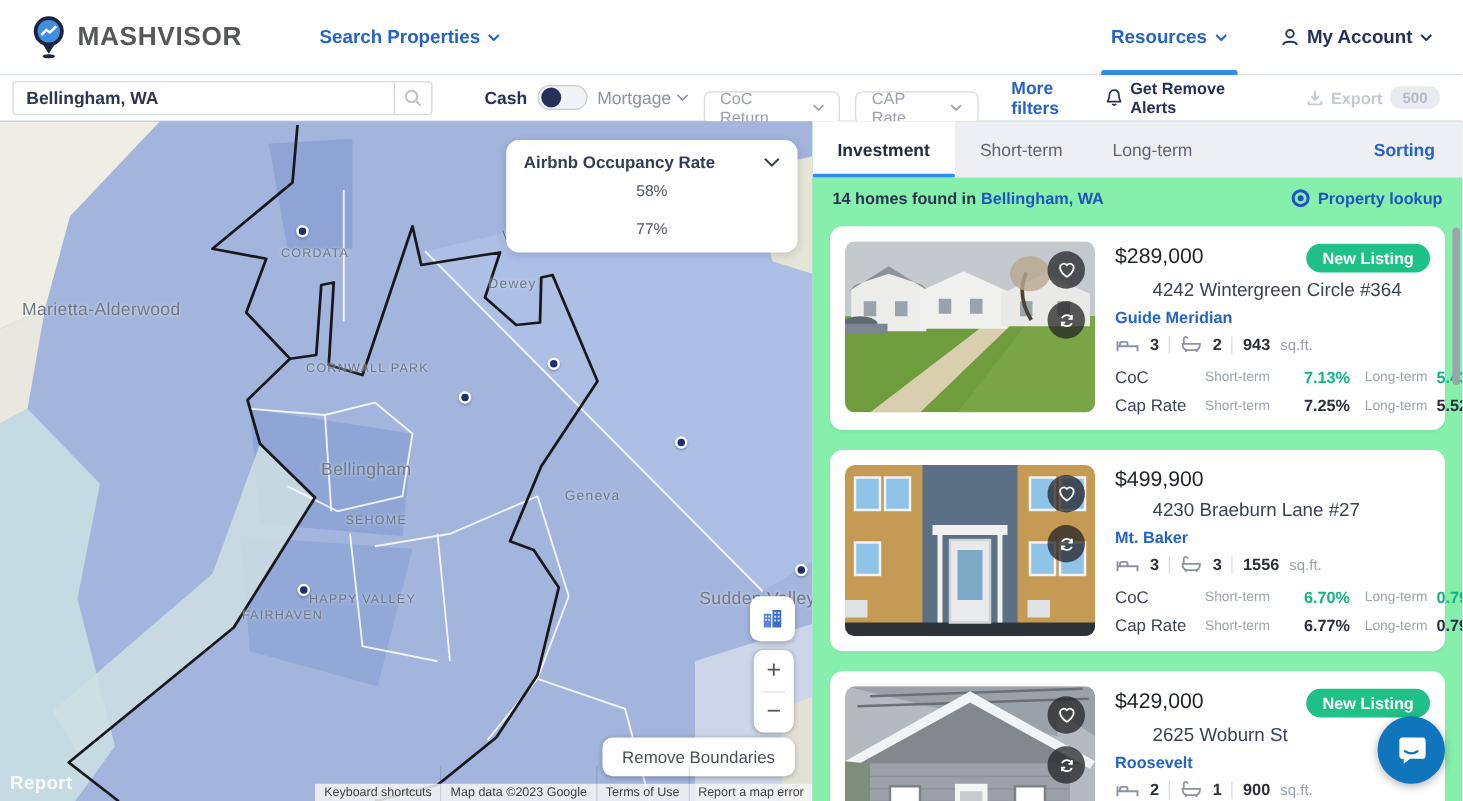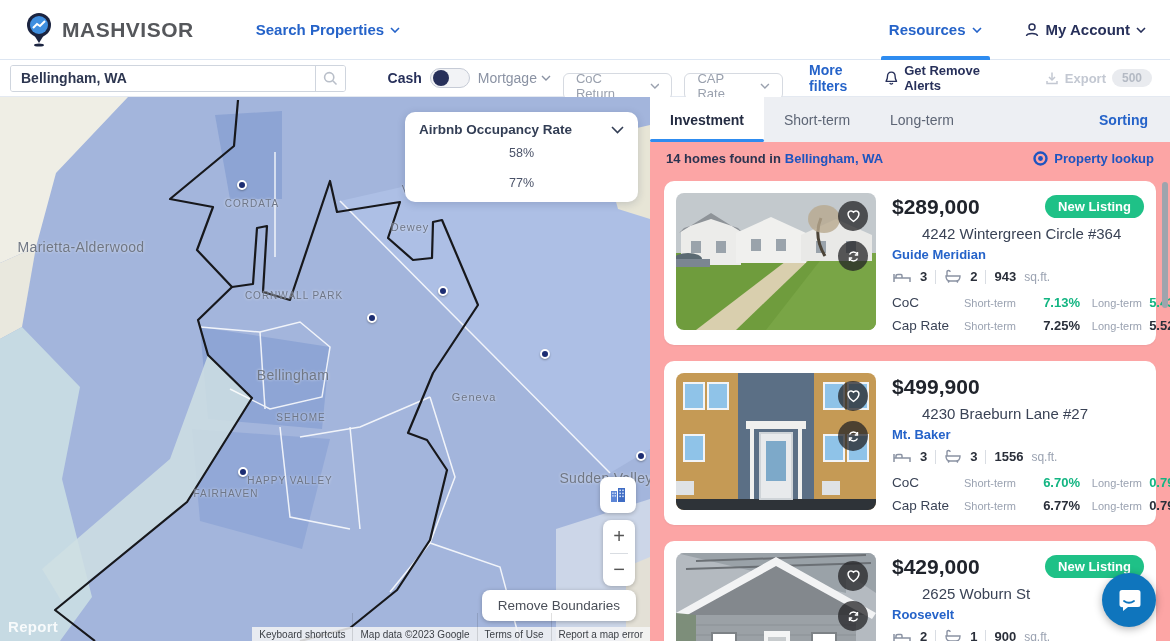--- a/index.html
+++ b/index.html
@@ -81,21 +81,21 @@
   .zoom-ctl .zdiv { width:18px; height:1px; background:#d9dde2; }
   .remove-bnd { right:14px; bottom:20px; padding:8px 16px; font-size:13.5px; color:#4a4f58; }
   .gmap-attr { position:absolute; right:0; bottom:0; height:14px; display:flex;
     background:rgba(245,245,245,.85); font-size:10px; color:#3b3f45; align-items:center; }
   .gmap-attr span { padding:16px 7px; border-left:1px solid rgba(0,0,0,.12); cursor:pointer; }
   .gmap-attr span:first-child { border-left:0; }
   .google-wm { position:absolute; left:8px; bottom:6px; font-size:15px; font-weight:700;
     color:rgba(255,255,255,.85); letter-spacing:.3px; }
 
   
-  .results { position:relative; width:520px; height:544px; background:#fca5a5; overflow:hidden; }
+  .results { position:relative; width:520px; height:544px; background:#86efac; overflow:hidden; }
   .tabs-row { display:flex; align-items:stretch; height:45px; background:#edeff3; }
   .tab { display:flex; align-items:center; justify-content:center; padding:0 20px;
     font-size:14px; color:#5d6575; cursor:pointer; position:relative; }
   .tab.active { background:#fff; color:#242c42; font-weight:700; }
   .tab.active::after { content:""; position:absolute; left:0; right:0; bottom:0; height:3px;
     background:#2e8cf0; border-radius:2px; }
   .sorting { margin-left:auto; display:flex; align-items:center; padding:0 22px;
     font-size:14px; font-weight:700; color:#2563c9; cursor:pointer; }
   .found-row { display:flex; align-items:center; height:33px; padding:0 16px; }
   .found-text { font-size:13px; font-weight:700; color:#2b3350; }
@@ -106,21 +106,21 @@
   .card { background:#fff; border-radius:10px; padding:12px; display:flex; gap:16px;
     margin-bottom:16px; box-shadow:0 1px 2px rgba(30,40,60,.06); }
   .photo { position:relative; width:200px; height:137px; border-radius:8px; overflow:hidden;
     flex-shrink:0; }
   .photo svg { display:block; }
   .photo-acts { position:absolute; top:8px; right:8px; display:flex; flex-direction:column; gap:10px; }
   .act { width:30px; height:30px; border-radius:50%; background:rgba(35,35,38,.75);
     display:flex; align-items:center; justify-content:center; cursor:pointer; }
   .info { flex:1; min-width:0; padding-top:2px; }
   .price-row { display:flex; align-items:flex-start; }
-  .price { font-size:21px; font-weight:700; color:#20242c;text-align:center; }
+  .price { font-size:17px; font-weight:400; color:#20242c;text-align:center; }
   .badge { margin-left:auto; background:#1fc187; color:#fff; font-size:13px; font-weight:700;
     padding:4px 13px; border-radius:14px; }
   .badge:empty { display:none; }
   .addr { font-size:15px; color:#3a4356; margin-top:6px;margin-left:30px; }
   .hood { font-size:13px; font-weight:700; color:#2563c9; margin-top:5px; cursor:pointer; }
   .specs { display:flex; align-items:center; gap:8px; margin-top:7px; }
   .spec-num { font-size:13px; font-weight:800; color:#2a2f3a; }
   .spec-unit { font-size:12px; color:#9aa2b1; }
   .spec-div { width:1px; height:14px; background:#d9dde3; }
   .metrics { margin-top:11px; display:grid; grid-template-columns:72px 64px 52px 62px 44px;

